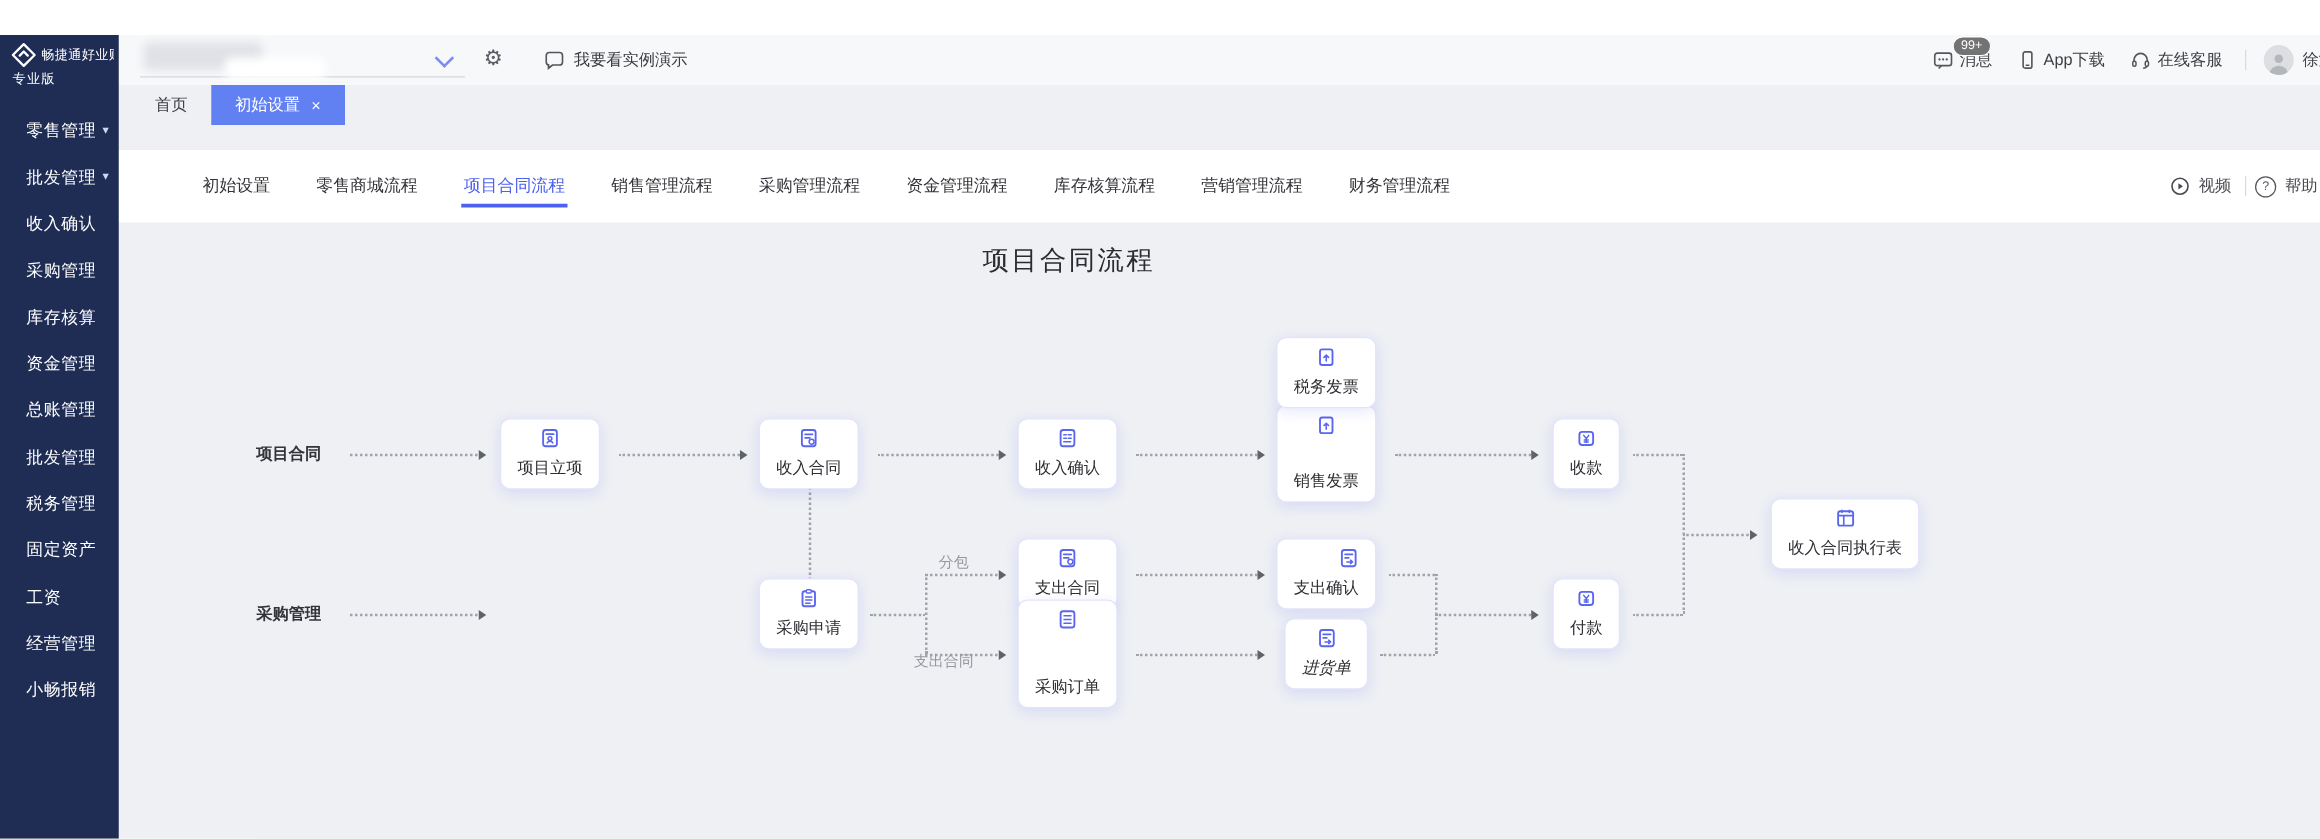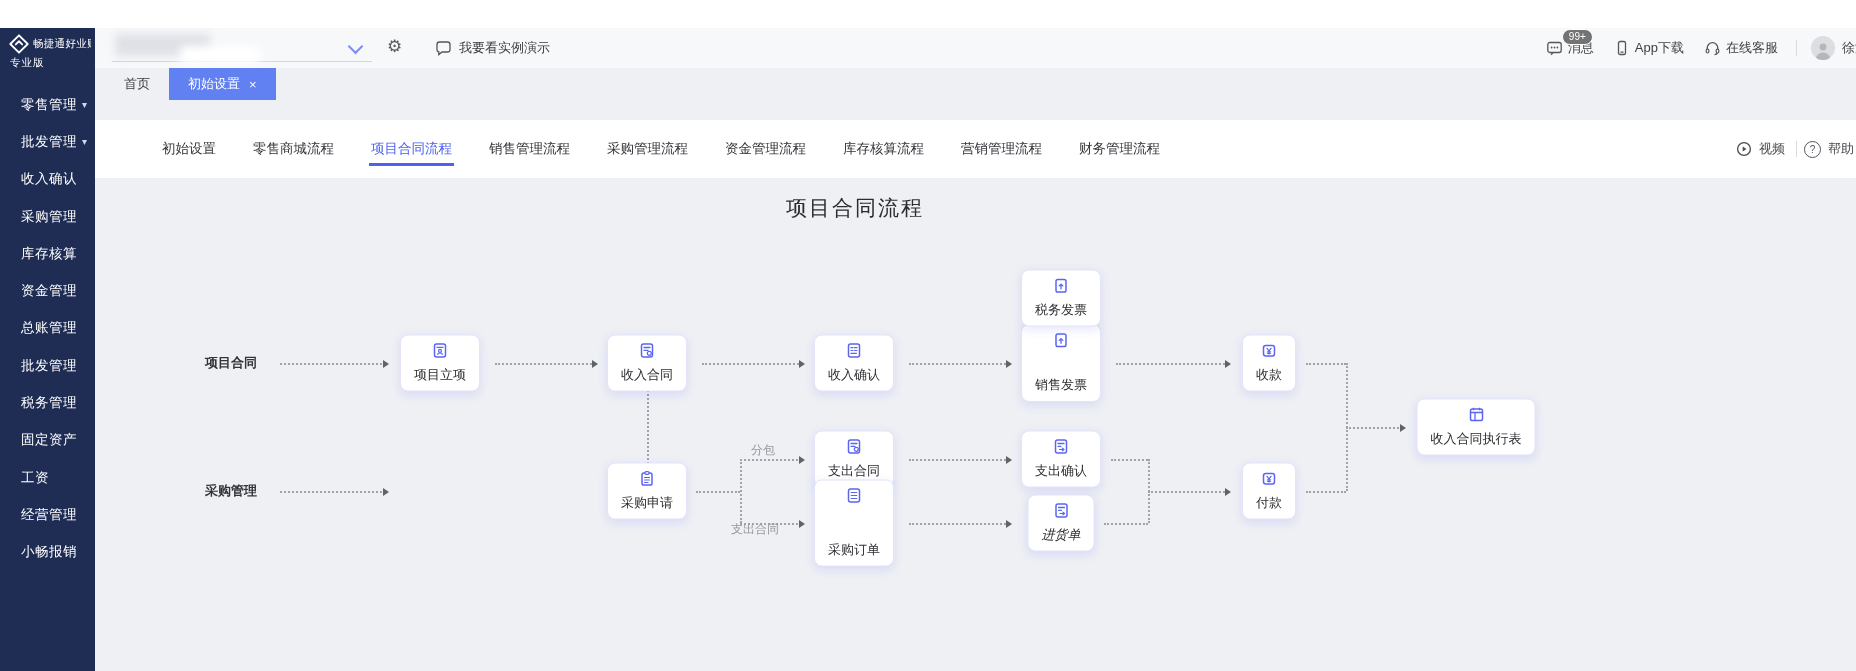--- a/index.html
+++ b/index.html
@@ -318,21 +318,21 @@
   <div class="node" style="left:759px;top:359px;">
     <span class="ni">
         <svg width="16" height="16" viewBox="0 0 16 16" fill="none">
           <rect x="2.5" y="1.5" width="11" height="13" rx="2" stroke="currentColor" stroke-width="1.5"></rect>
           <path d="M5 5h6M5 7.8h4" stroke="currentColor" stroke-width="1.3" stroke-linecap="round"></path>
           <circle cx="10.3" cy="10.8" r="2" stroke="currentColor" stroke-width="1.2"></circle>
         </svg>
       </span>
     <span>支出合同</span>
   </div>
-  <div class="node" style="left:966px;top:359px;">
+  <div class="node" style="left:966px;top:359px;align-items:flex-end;">
     <span class="ni">
         <svg width="16" height="16" viewBox="0 0 16 16" fill="none">
           <rect x="2.5" y="1.5" width="11" height="13" rx="2" stroke="currentColor" stroke-width="1.5"></rect>
           <path d="M5 5h6M5 7.8h3" stroke="currentColor" stroke-width="1.3" stroke-linecap="round"></path>
           <path d="M6.5 11h4.5M11 11 9.4 9.6M11 11 9.4 12.4" stroke="currentColor" stroke-width="1.2" stroke-linecap="round" stroke-linejoin="round"></path>
         </svg>
       </span>
     <span>支出确认</span>
   </div>
   <div class="node" style="left:552px;top:391px;">

